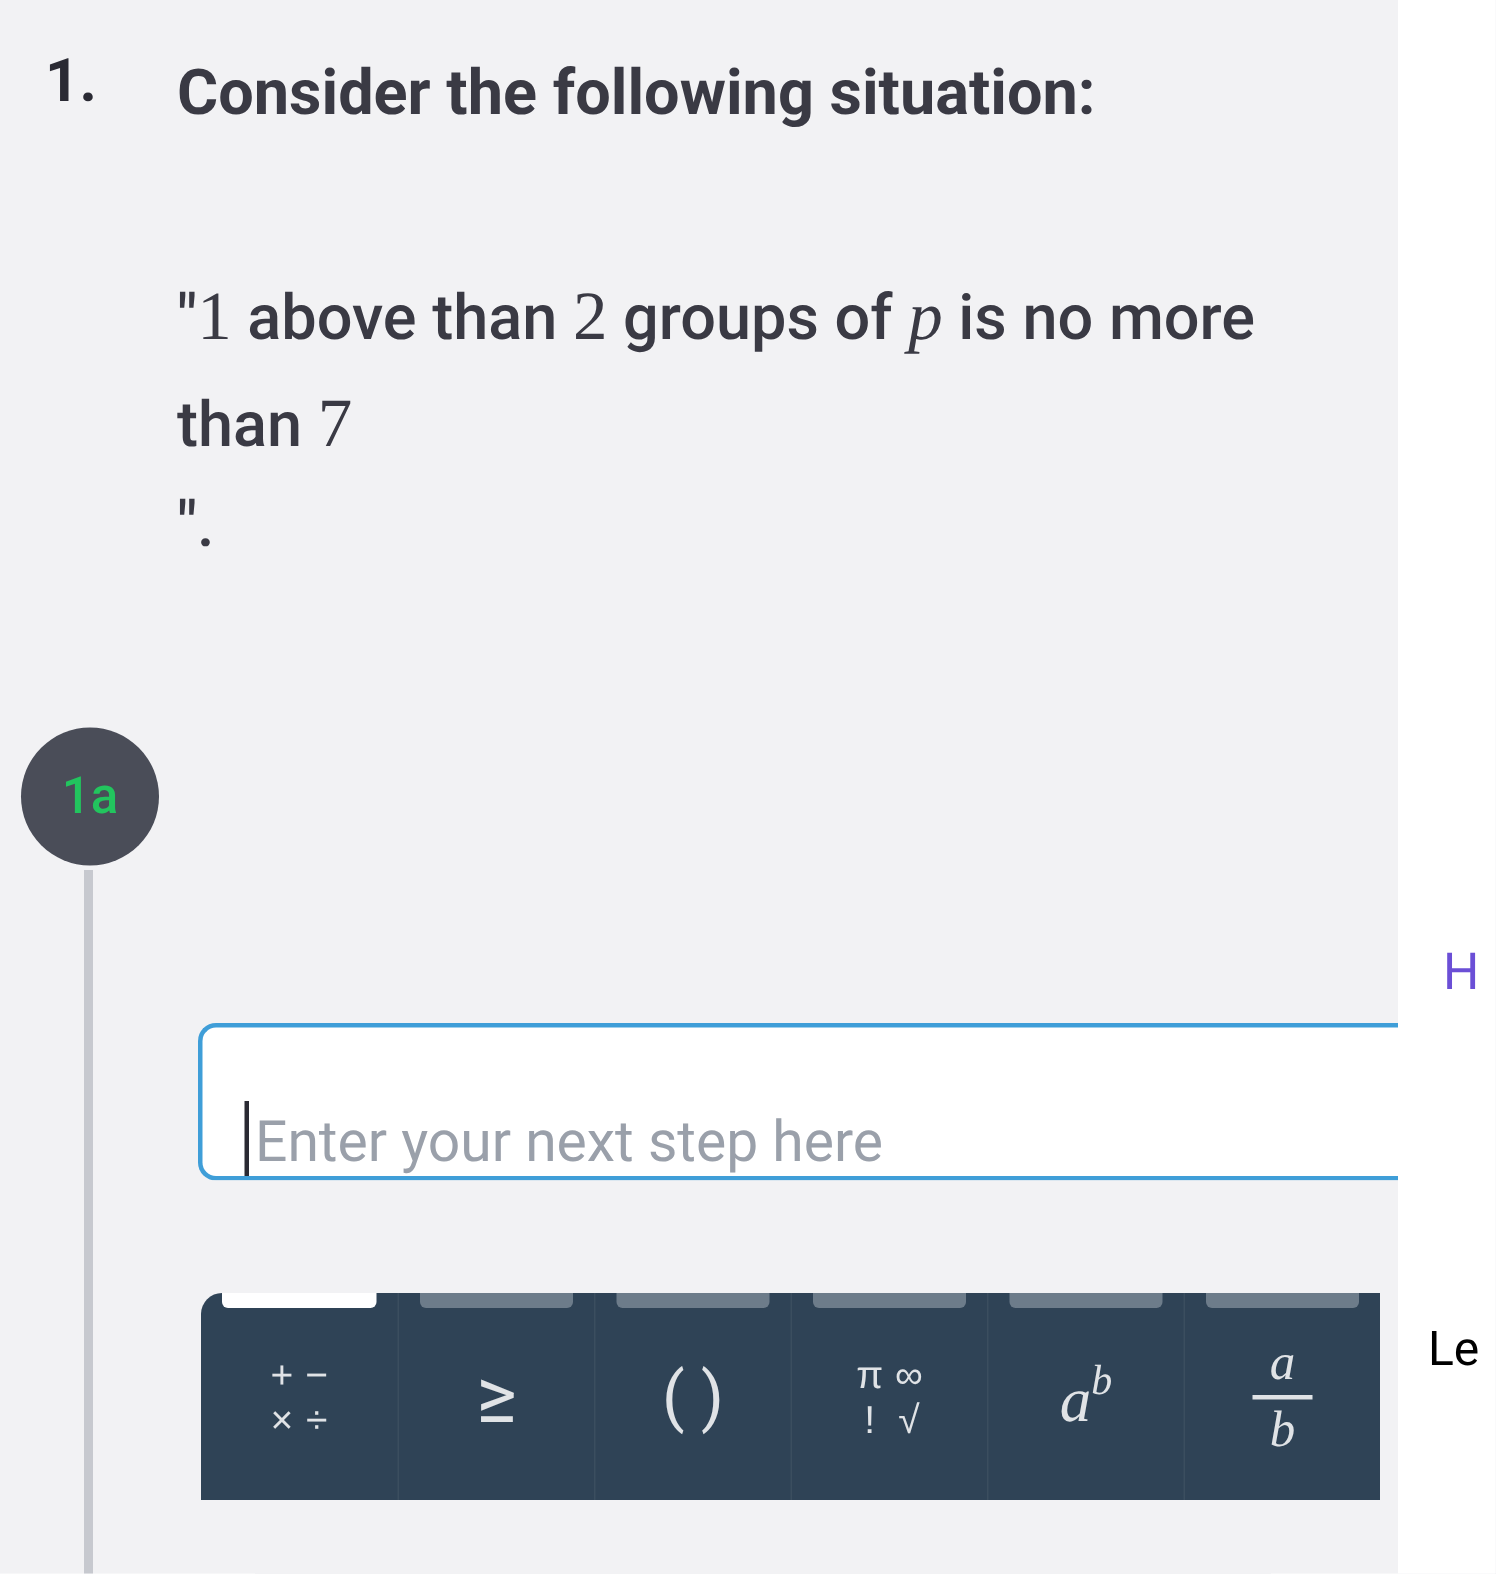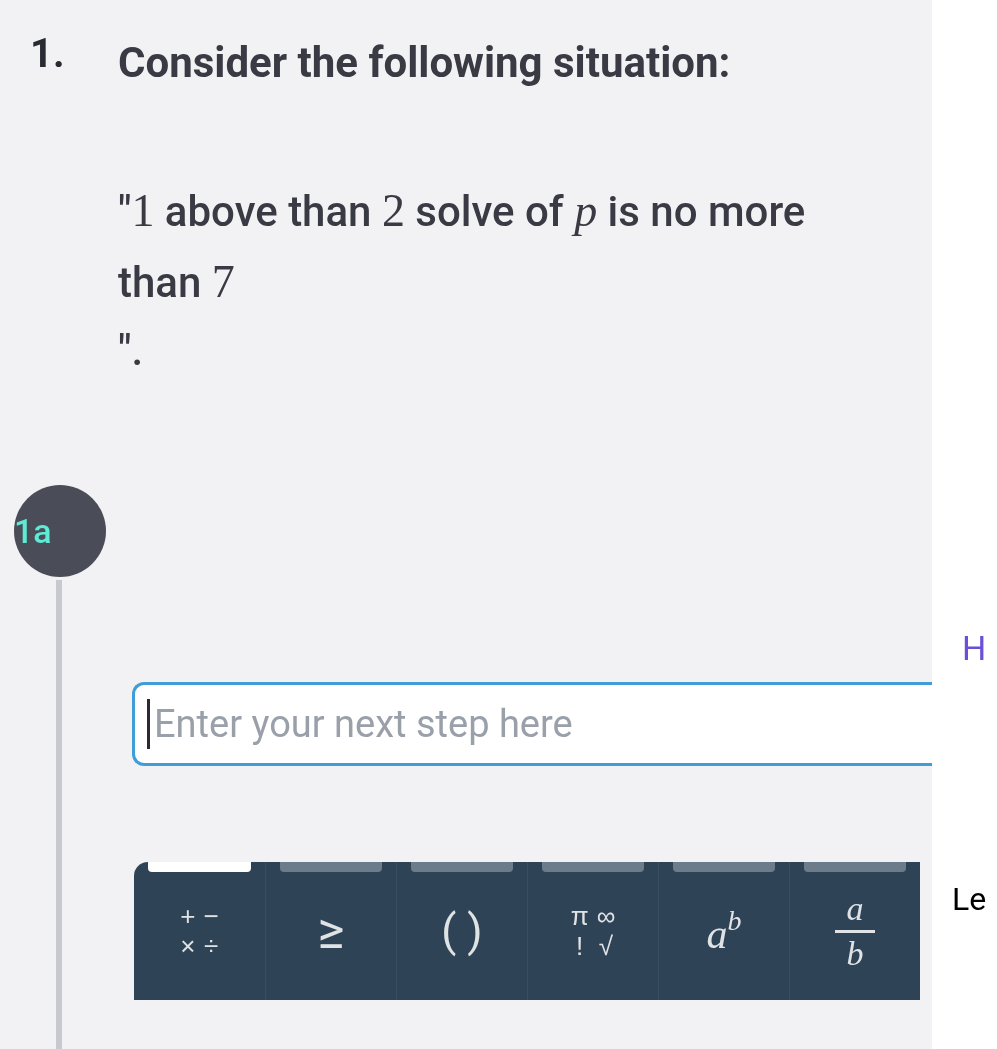--- a/index.html
+++ b/index.html
@@ -9,26 +9,26 @@
   .right-strip { flex: 1; background: #fff; position: relative; color: #333; font-size: 30px; }
   .right-strip .h { position: absolute; top: 628px; left: 30px; color: #6b4fd6; font-size: 34px; font-weight: 400; }
   .right-strip .le { position: absolute; top: 880px; left: 20px; color: #000000; font-size: 32px; font-weight: 400; }
 
   .qnum { position: absolute; left: 30px; top: 30px; font-size: 40px; font-weight: 700; color: #2a2a33; }
   .prompt1 { position: absolute; left: 118px; top: 30px; width: 770px; font-size: 42px; font-weight: 700; color: #3a3a44; line-height: 1.55; }
   .prompt2 { position: absolute; left: 118px; top: 175px; width: 770px; font-size: 42px; font-weight: 500; color: #3a3a44; line-height: 1.55; }
   .prompt2 .mnum { font-family: "Times New Roman", Georgia, serif; font-weight: 400; font-size: 46px; }
   .prompt2 .mvar { font-family: "Times New Roman", Georgia, serif; font-style: italic; font-weight: 400; font-size: 46px; }
 
-  .badge { position: absolute; left: 14px; top: 485px; width: 92px; height: 92px; border-radius: 50%; background: #4a4d58; color: #5eead4; display: flex; align-items: center; font-size: 34px; font-weight: 500; }
+  .badge { position: absolute; left: 14px; top: 485px; width: 92px; height: 92px; border-radius: 50%; background: #4a4d58; color: #22c55e; display: flex; align-items: center; justify-content: center; font-size: 34px; font-weight: 500; }
   .timeline { position: absolute; left: 56px; top: 580px; width: 6px; height: 500px; background: #c7c9cf; }
 
   .subprompt { position: absolute; left: 130px; top: 490px; width: 790px; font-size: 40px; font-weight: 500; color: #3a3a44; line-height: 1.65; }
 
-  .answer-input { position: absolute; left: 132px; top: 682px; width: 800px; height: 84px; background: #fff; border: 3px solid #3f9ed8; border-right: none; border-top-left-radius: 12px; border-bottom-left-radius: 12px; display: flex; align-items: center; padding-left: 12px; }
+  .answer-input { position: absolute; left: 132px; top: 682px; width: 800px; height: 105px; background: #fff; border: 3px solid #3f9ed8; border-right: none; border-top-left-radius: 12px; border-bottom-left-radius: 12px; display: flex; align-items: flex-end; padding-left: 28px; }
   .answer-input .caret { width: 3px; height: 50px; background: #2a2a33; margin-right: 4px; }
   .answer-input .ph { font-size: 38px; color: #9aa0aa; font-weight: 400; }
 
   .toolbar { position: absolute; left: 134px; top: 862px; display: flex; background: #2f4356; border-top-left-radius: 14px; overflow: hidden; height: 138px; }
   .toolbar .tab { width: 131px; height: 138px; display: flex; align-items: center; justify-content: center; position: relative; cursor: pointer; }
   .toolbar .tab + .tab { border-left: 1px solid rgba(255,255,255,0.06); }
   .toolbar .tab::before { content: ""; position: absolute; top: 0; left: 14px; right: 14px; height: 10px; background: #6d7c8a; border-radius: 0 0 4px 4px; }
   .toolbar .tab.active::before { background: #fff; }
   .toolbar .tab .lbl { color: rgba(255,255,255,0.85); font-size: 34px; font-weight: 400; text-align: center; line-height: 1; }
   .toolbar .tab .lbl.serif { font-family: "Times New Roman", Georgia, serif; }
@@ -39,21 +39,21 @@
 </head>
 <body>
 
 <div class="main">
 
   <div class="qnum">1.</div>
 
   <div class="prompt1">Consider the following situation:</div>
 
   <div class="prompt2">
-    <span>"</span><span class="mnum">1</span><span> above than </span><span class="mnum">2</span><span> solve of </span><span class="mvar">p</span><span> is no more than </span><span class="mnum">7</span><br><span>".</span>
+    <span>"</span><span class="mnum">1</span><span> above than </span><span class="mnum">2</span><span> groups of </span><span class="mvar">p</span><span> is no more than </span><span class="mnum">7</span><br><span>".</span>
   </div>
 
   <div class="badge">
     <span>1a</span>
   </div>
   <div class="timeline"></div>
 
 
   <div class="answer-input">
     <div class="caret"></div>

